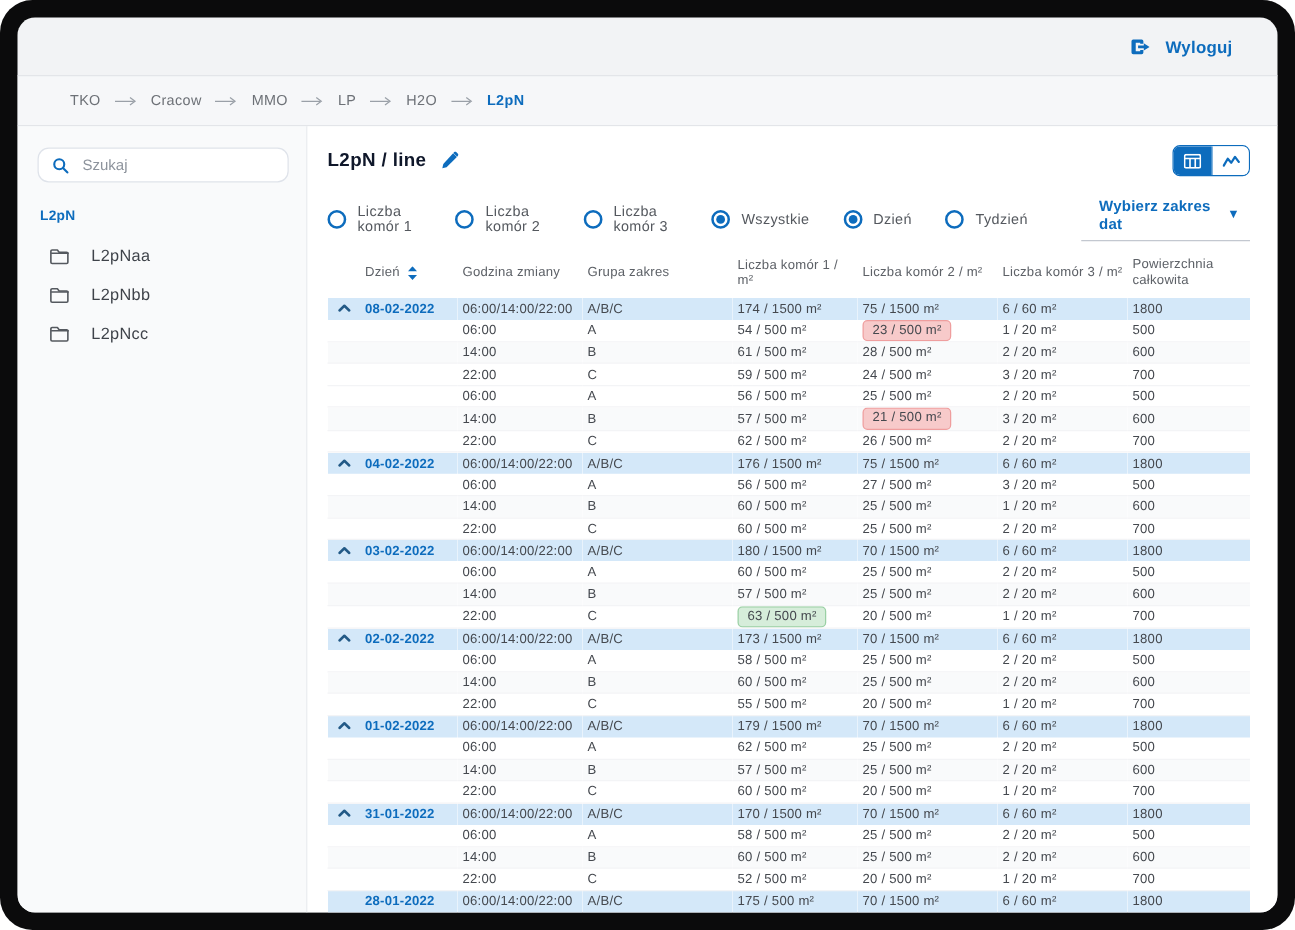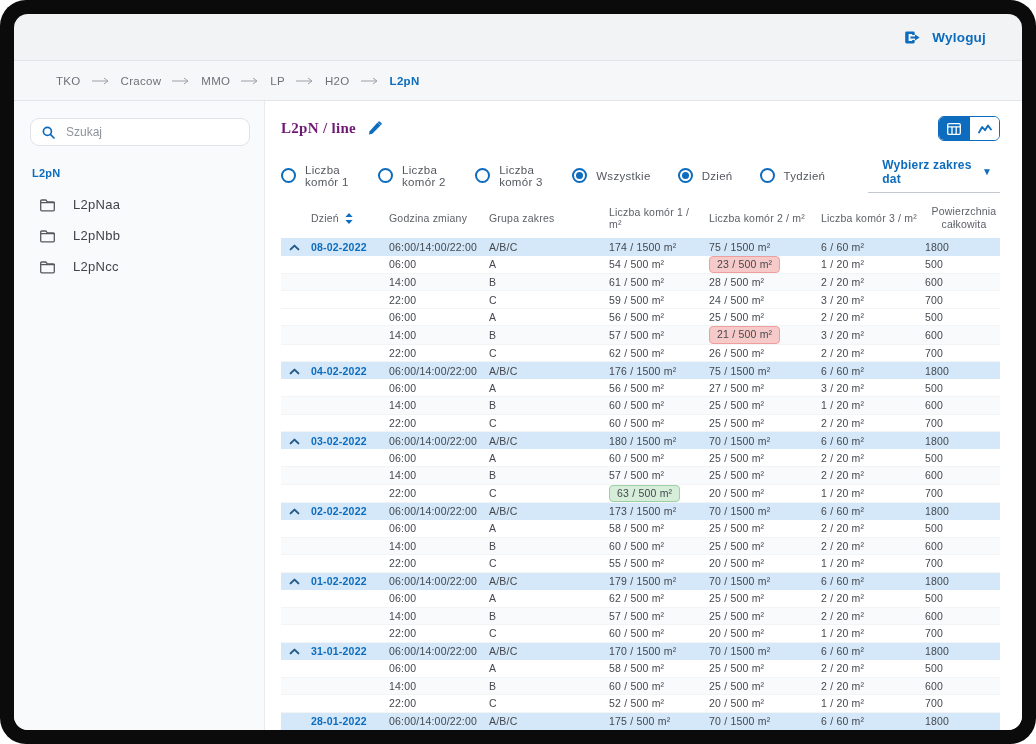--- a/index.html
+++ b/index.html
@@ -21,30 +21,30 @@
   .breadcrumb {
     height:41px; flex:none; background:#f6f7f9;
     border-top:1px solid #e3e5e9; border-bottom:1px solid #e3e5e9;
     display:flex; align-items:center; padding:0 42px; gap:10px;
     font-size:11.5px; color:#6d7177; letter-spacing:.3px;
   }
   .crumb-last { color:#0d6cbd; font-weight:bold; }
   .bc-arrow { margin:0 1px; }
   
   .content { flex:1; display:flex; min-height:0; }
-  .sidebar { width:251px; flex:none; background:#f9fafb; border-right:1px solid #e8eaee; padding:17px 14px 0 16px; }
+  .sidebar { width:232px; flex:none; background:#f9fafb; border-right:1px solid #e8eaee; padding:17px 14px 0 16px; }
   .search { height:28px; background:#fff; border:1px solid #dfe3ea; border-radius:9px; display:flex; align-items:center; padding:0 11px; gap:9px; }
   .search input { border:none; outline:none; background:transparent; font-size:12px; color:#3f434a; width:100%; font-family:inherit; }
   .search input::placeholder { color:#8d939c; }
   .side-group-label { font-size:11px; font-weight:bold; color:#0d6cbd; margin:21px 0 10px 2px; letter-spacing:.2px; }
   .side-item { display:flex; align-items:center; gap:17px; padding:8px 10px; font-size:13px; color:#3f434a; cursor:pointer; letter-spacing:.3px; }
   
   .main { flex:1; background:#ffffff; padding:15px 22px 0 16px; min-width:0; }
   .title-row { display:flex; align-items:center; }
-  .page-title { font-size:15px; font-weight:bold; color:#701a75; letter-spacing:.3px;font-family:Liberation Serif, serif; }
+  .page-title { font-size:15px; font-weight:bold; color:#0f172a; letter-spacing:.3px; }
   .edit-btn { margin-left:11px; cursor:pointer; display:flex; }
   .view-toggle { margin-left:auto; display:flex; border:1px solid #0d6cbd; border-radius:6px; overflow:hidden; background:#fff; }
   .view-btn { width:30px; height:23px; display:flex; align-items:center; justify-content:center; cursor:pointer; background:#fff; }
   .view-btn.active { background:#0d6cbd; }
   .view-btn + .view-btn { border-left:1px solid #0d6cbd; }
   
   .filters { margin-top:17px; display:flex; align-items:center;gap:16px; }
   .radio-item { display:flex; align-items:center; gap:9px; margin-right:27px; cursor:pointer; }
   .radio-circle { width:15px; height:15px; border:2px solid #0d6cbd; border-radius:50%; position:relative; background:#fff; flex:none; }
   .radio-circle.checked::after { content:""; position:absolute; inset:2px; border-radius:50%; background:#0d6cbd; }
@@ -244,21 +244,21 @@
                 <th><span class="th-wrap">
                     <span class="th-label">Liczba komór 1 / m²</span>
                   </span></th>
                 <th><span class="th-wrap">
                     <span class="th-label">Liczba komór 2 / m²</span>
                   </span></th>
                 <th><span class="th-wrap">
                     <span class="th-label">Liczba komór 3 / m²</span>
                   </span></th>
                 <th><span class="th-wrap">
-                    <span class="th-label" style="white-space: normal; display: inline-block; width: 78px; line-height: 1.25; text-align: center;">Powierzchnia całkowita</span>
+                    <span class="th-label" style="white-space: normal; display: inline-block; width: 78px; line-height: 1.25;">Powierzchnia całkowita</span>
                   </span></th>
               </tr>
             </thead>
           <tbody id="tbody">
               <tr class="summary">
                 <td class="chev"><svg width="11" height="7" viewBox="0 0 11 7">
                     <polyline points="1.6,5.4 5.5,1.6 9.4,5.4" fill="none" stroke="#235a87" stroke-width="2" stroke-linecap="round" stroke-linejoin="round"></polyline>
                   </svg></td>
                 <td class="c-date">08-02-2022</td>
                 <td class="c-time">06:00/14:00/22:00</td>

